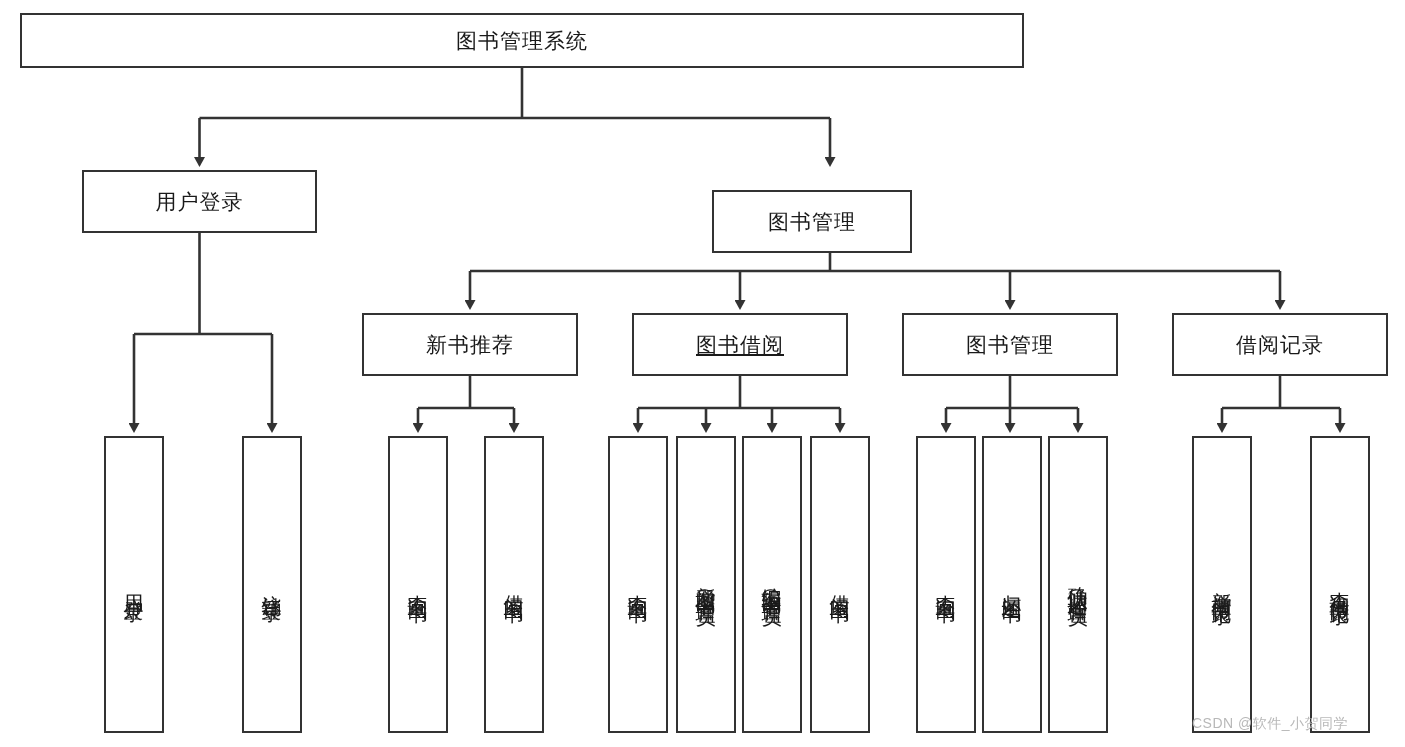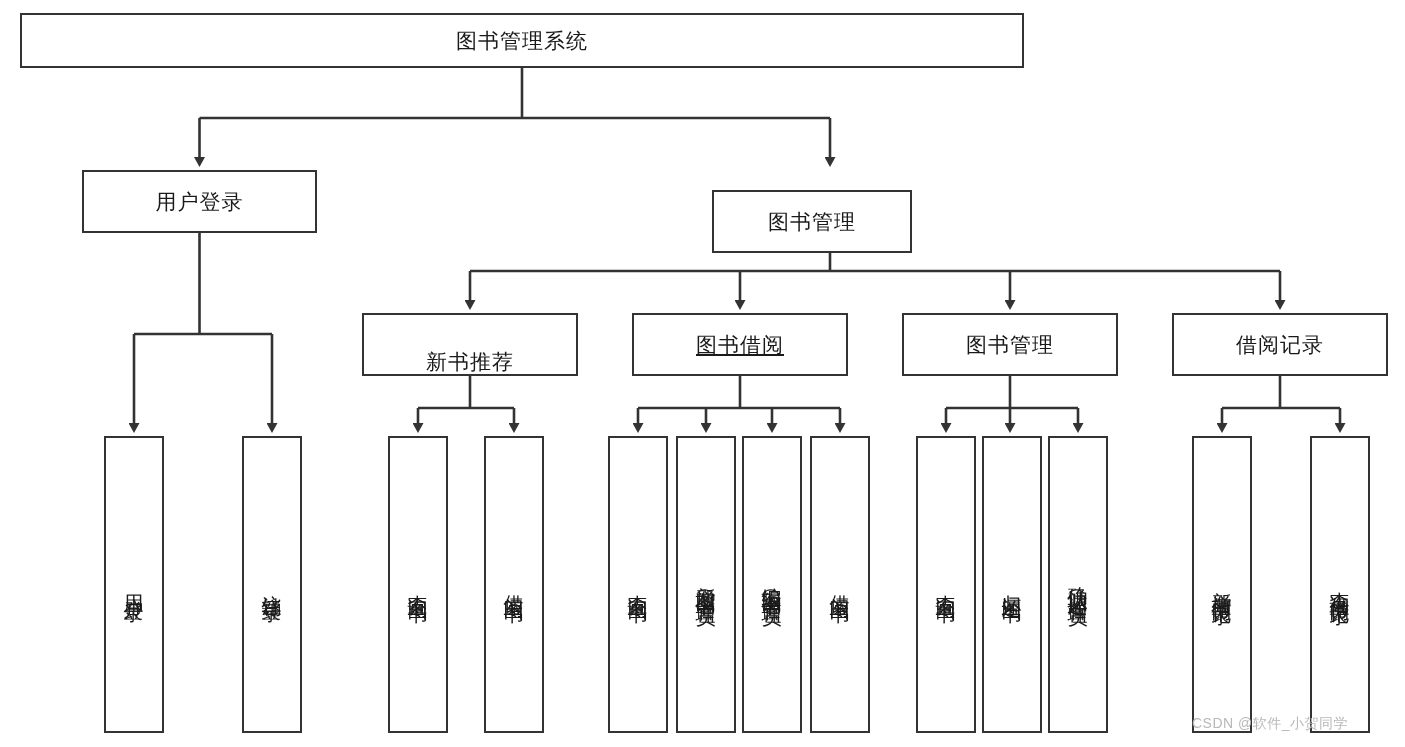--- a/index.html
+++ b/index.html
@@ -121,21 +121,21 @@
 
   <div id="level2-host">
       <div class="node node-h" style="left: 82px; top: 170px; width: 235px; height: 63px;">
         <span>用户登录</span>
       </div>
       <div class="node node-h" style="left: 712px; top: 170px; width: 200px; height: 63px; margin-top: 20px;">
         <span>图书管理</span>
       </div>
     </div>
   <div id="level3-host">
-      <div class="node node-h" style="left: 362px; top: 313px; width: 216px; height: 63px; align-items: flex-end;">
+      <div class="node node-h" style="left: 362px; top: 313px; width: 216px; height: 63px;">
         <span>新书推荐</span>
       </div>
       <div class="node node-h" style="left: 632px; top: 313px; width: 216px; height: 63px; text-decoration: underline;">
         <span>图书借阅</span>
       </div>
       <div class="node node-h" style="left: 902px; top: 313px; width: 216px; height: 63px;">
         <span>图书管理</span>
       </div>
       <div class="node node-h" style="left: 1172px; top: 313px; width: 216px; height: 63px; align-items: center;">
         <span>借阅记录</span>

